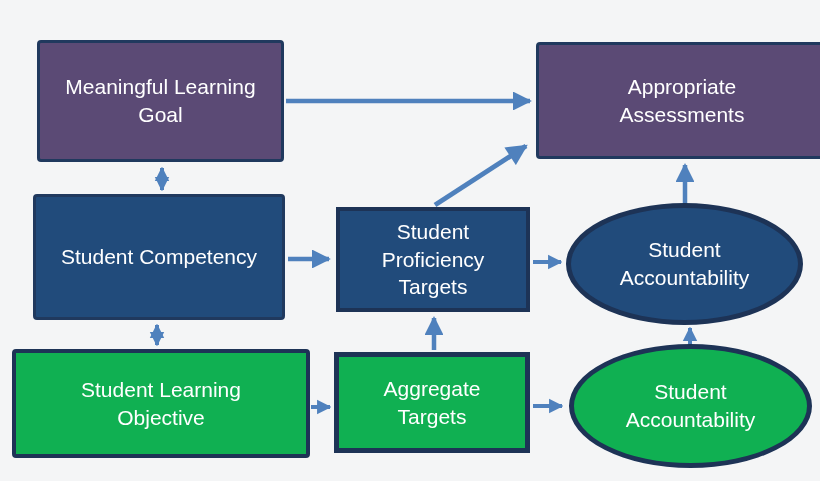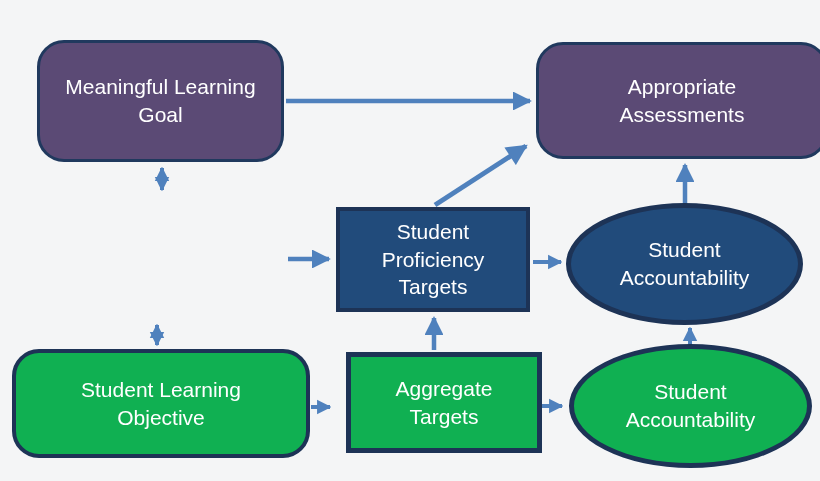--- a/index.html
+++ b/index.html
@@ -15,30 +15,30 @@
   }
   .node{
     position:absolute; box-sizing:border-box;
     display:flex; align-items:center; justify-content:center;
     text-align:center; color:var(--text);
     font-size:21px; line-height:1.33; white-space:pre-line;
   }
   .purple{background:var(--purple); border:3px solid var(--border);}
   .blue{background:var(--blue);}
   .green{background:var(--green);}
-  .rounded{border-radius:27px;}
+  .rounded{border-radius:4px;}
   .ellipse{border-radius:50%;}
 
   #n-mlg{left:37px;  top:40px;  width:247px; height:122px;}
   #n-aa {left:536px; top:42px;  width:292px; height:117px;}
   #n-sc {left:33px;  top:194px; width:252px; height:126px; border:3px solid var(--border);}
   #n-spt{left:336px; top:207px; width:194px; height:105px; border:4px solid var(--border-dark);}
   #n-sa {left:566px; top:203px; width:237px; height:122px; border:5px solid var(--border-dark);}
   #n-slo{left:12px;  top:349px; width:298px; height:109px; border:4px solid var(--border-dark);}
-  #n-at {left:334px; top:352px; width:196px; height:101px; border:5px solid var(--border-dark);margin-left:12px;}
+  #n-at {left:334px; top:352px; width:196px; height:101px; border:5px solid var(--border-dark);}
   #n-ta {left:569px; top:344px; width:243px; height:124px; border:5px solid var(--border-dark);}
 
   #edges{position:absolute; left:0; top:0; width:820px; height:481px; pointer-events:none;}
   #edges .shaft{stroke:var(--arrow); fill:none;}
   #edges marker path{fill:var(--arrow);}
   .w45{stroke-width:4.5px;} .w50{stroke-width:5px;} .w40{stroke-width:4px;}
 </style>
 </head>
 <body>
 
@@ -76,20 +76,21 @@
 
     <line class="shaft w45" x1="685" y1="206" x2="685" y2="165" marker-end="url(#head-lg)"></line>
   </svg>
 
   <div id="n-mlg" class="node purple rounded">Meaningful Learning
 Goal</div>
 
   <div id="n-aa" class="node purple rounded">Appropriate
 Assessments</div>
 
+  <div id="n-sc" class="node blue rounded">Student Competency</div>
 
   <div id="n-spt" class="node blue">Student
 Proficiency
 Targets</div>
 
   <div id="n-sa" class="node blue ellipse">Student
 Accountability</div>
 
   <div id="n-slo" class="node green rounded">Student Learning
 Objective</div>

